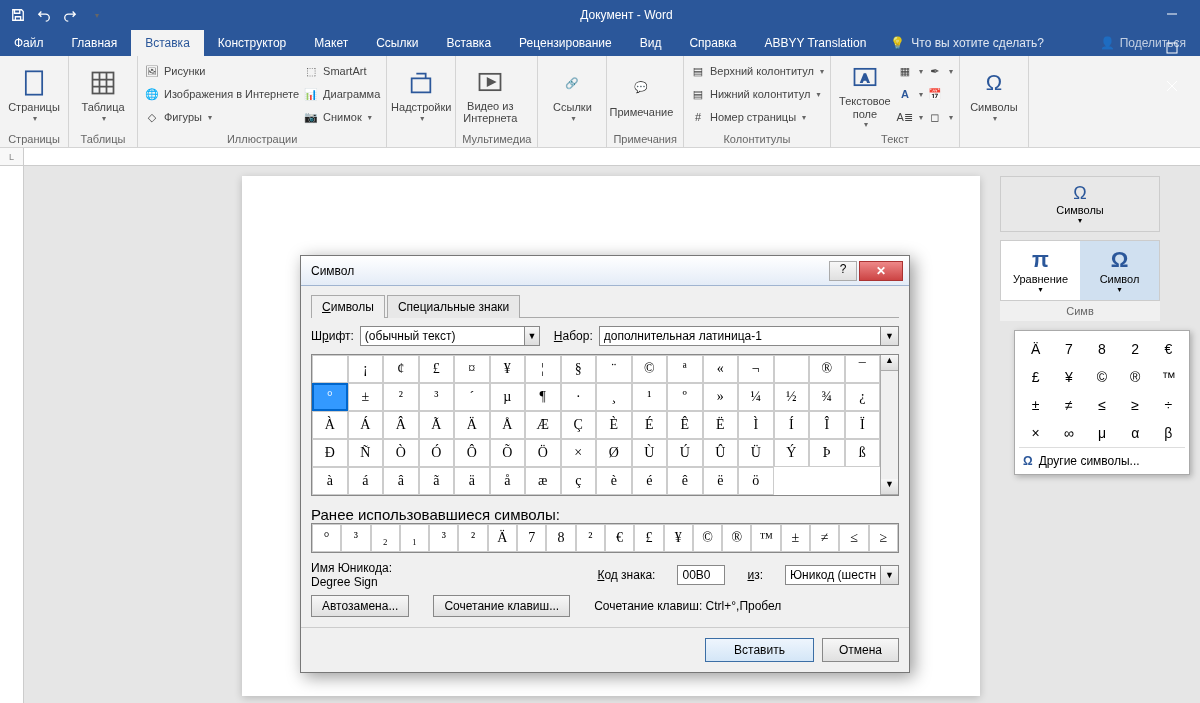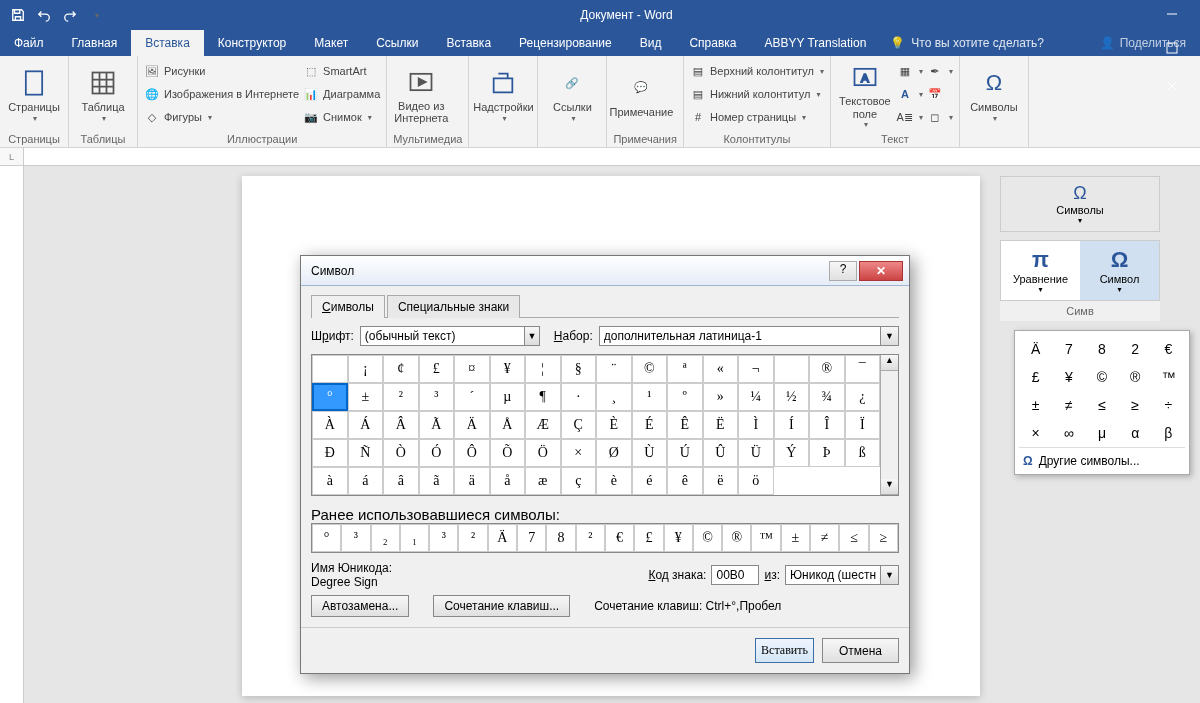--- a/index.html
+++ b/index.html
@@ -83,26 +83,26 @@
 .sym-grid { display: grid; grid-template-columns: repeat(16, 1fr); flex: 1; }
 .sym-cell { border: 1px solid #ccc; height: 28px; display: flex; align-items: center; justify-content: center; font-size: 14px; cursor: pointer; font-family: "Times New Roman", serif; }
 .sym-cell.sel { background: #3399ff; color: #fff; border: 2px solid #06c; }
 .sym-scroll { width: 18px; background: #f0f0f0; border-left: 1px solid #aaa; display: flex; flex-direction: column; }
 .sym-scroll .sbtn { height: 16px; text-align: center; font-size: 9px; background: linear-gradient(#f7f7f7,#ddd); border-bottom: 1px solid #aaa; cursor: pointer; }
 .sym-scroll .track { flex: 1; }
 .recent-row { display: flex; border: 1px solid #888; background: #fff; }
 .recent-cell { border: 1px solid #ccc; width: 33px; height: 28px; display: flex; align-items: center; justify-content: center; font-size: 14px; font-family: "Times New Roman", serif; }
 .dlg-info { display: flex; margin-top: 8px; font-size: 12px; }
 .dlg-info-left { flex: 1; }
-.dlg-info-right { display: flex; align-items: center; gap: 5px; }
+.dlg-info-right { display: flex; align-items: center; gap: 22px; }
 .dlg-info-right input { width: 48px; border: 1px solid #888; padding: 2px 4px; font-size: 12px; }
 .dlg-btns { display: flex; gap: 24px; margin-top: 6px; align-items: center; }
 .dlg-btn { padding: 3px 10px; border: 1px solid #888; background: linear-gradient(#f7f7f7,#e0e0e0); font-size: 12px; cursor: pointer; }
 .dlg-foot { display: flex; justify-content: flex-end; gap: 8px; padding: 10px; border-top: 1px solid #ccc; }
-.dlg-foot .dlg-btn.primary { border: 1px solid #3b6ea5; background: linear-gradient(#eef5fd,#d4e6f7); padding: 4px 5px; font-family: Liberation Serif, serif; }
+.dlg-foot .dlg-btn.primary { border: 1px solid #3b6ea5; background: linear-gradient(#eef5fd,#d4e6f7); padding: 4px 28px; }
 .dlg-foot .dlg-btn { padding: 4px 16px; }
 .ph-ico-lg { width: 28px; height: 28px; }
 </style>
 </head>
 <body>
 
 <div class="titlebar">
   <div class="qat">
     <div class="qat-btn">
         <svg viewBox="0 0 16 16">
@@ -226,45 +226,45 @@
         <div class="rbtn-row chev">
             <span class="ico">📷</span>
             <span>Снимок</span>
           </div>
       </div>
     </div>
     <div class="rgroup-label">Иллюстрации</div>
   </div>
   <div class="rgroup">
     <div class="rgroup-body">
+      <div class="rbtn-big chev">
+        <div class="ico">
+            <svg class="ph-ico-lg" viewBox="0 0 24 24" fill="none" stroke="#2b579a" stroke-width="1.5">
+              <path d="M4 8h16v12H4z M8 4h8v4"></path>
+            </svg>
+          </div>
+        <div class="lbl">Надстройки</div>
+      </div>
+    </div>
+    <div class="rgroup-label"></div>
+  </div>
+  <div class="rgroup">
+    <div class="rgroup-body">
       <div class="rbtn-big">
         <div class="ico">
             <svg class="ph-ico-lg" viewBox="0 0 24 24" fill="none" stroke="#555" stroke-width="1.5">
               <rect x="3" y="5" width="18" height="14"></rect>
               <path d="M10 9l6 3-6 3z" fill="#555"></path>
             </svg>
           </div>
         <div class="lbl" style="white-space:pre-line">Видео из
 Интернета</div>
       </div>
     </div>
     <div class="rgroup-label">Мультимедиа</div>
-  </div>
-  <div class="rgroup">
-    <div class="rgroup-body">
-      <div class="rbtn-big chev">
-        <div class="ico">
-            <svg class="ph-ico-lg" viewBox="0 0 24 24" fill="none" stroke="#2b579a" stroke-width="1.5">
-              <path d="M4 8h16v12H4z M8 4h8v4"></path>
-            </svg>
-          </div>
-        <div class="lbl">Надстройки</div>
-      </div>
-    </div>
-    <div class="rgroup-label"></div>
   </div>
   <div class="rgroup">
     <div class="rgroup-body">
       <div class="rbtn-big chev">
         <div class="ico">🔗</div>
         <div class="lbl">Ссылки</div>
       </div>
     </div>
     <div class="rgroup-label"></div>
   </div>

